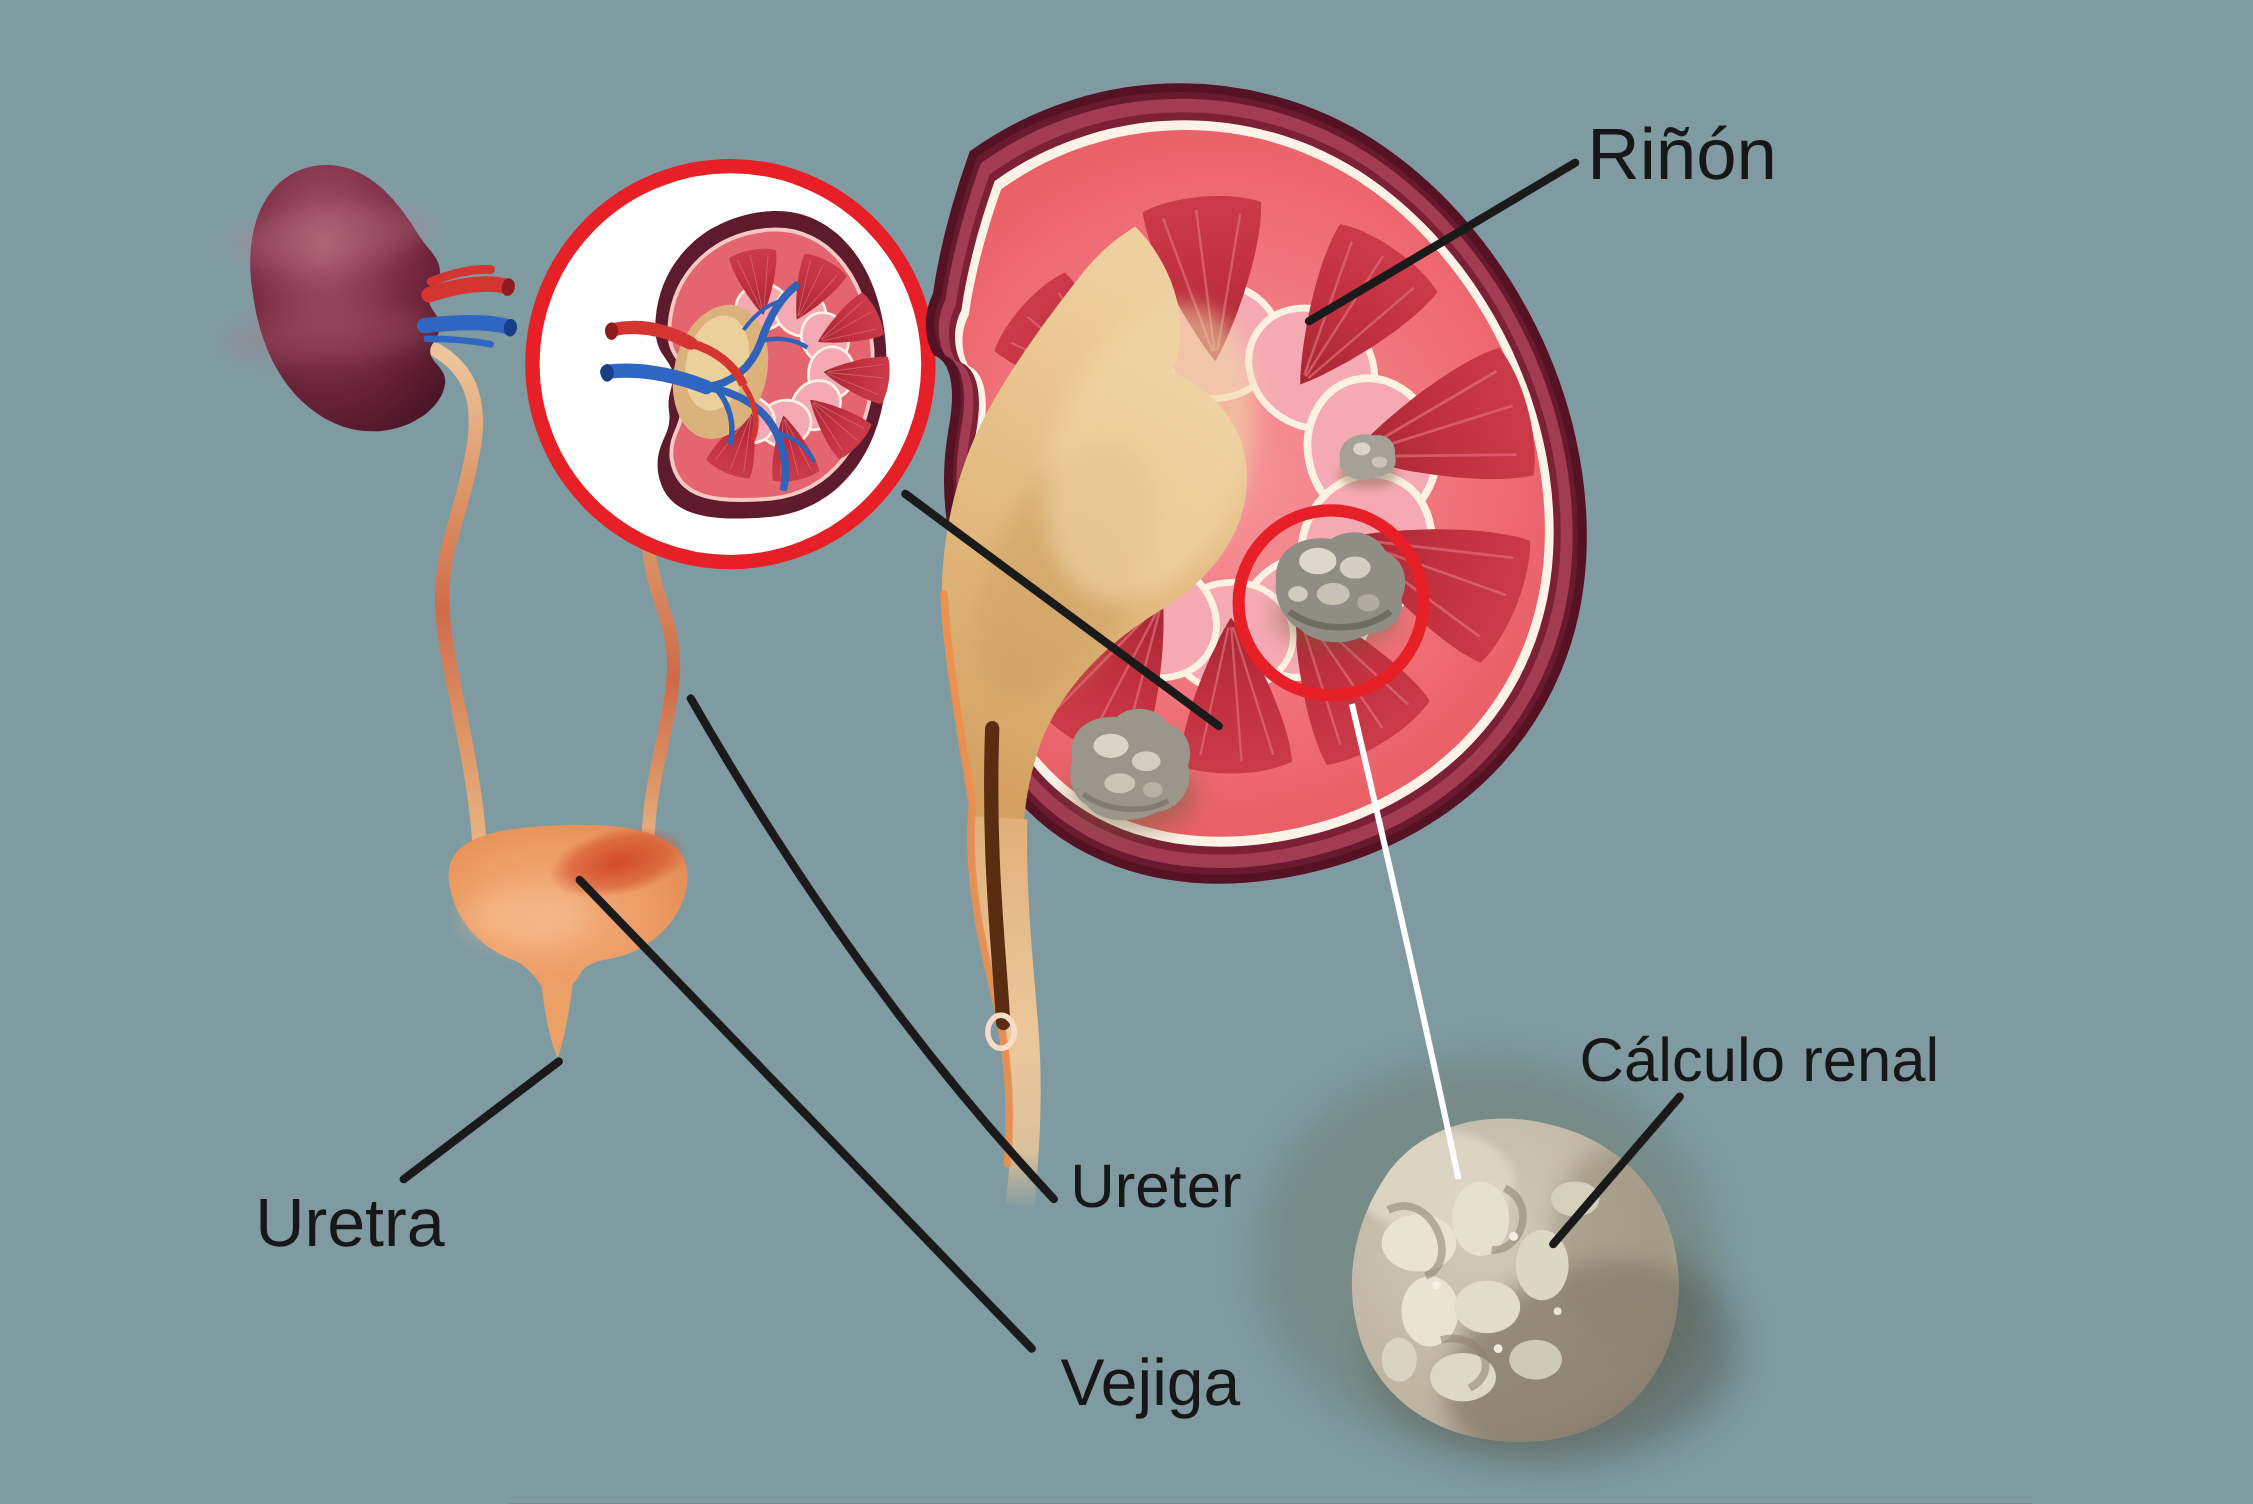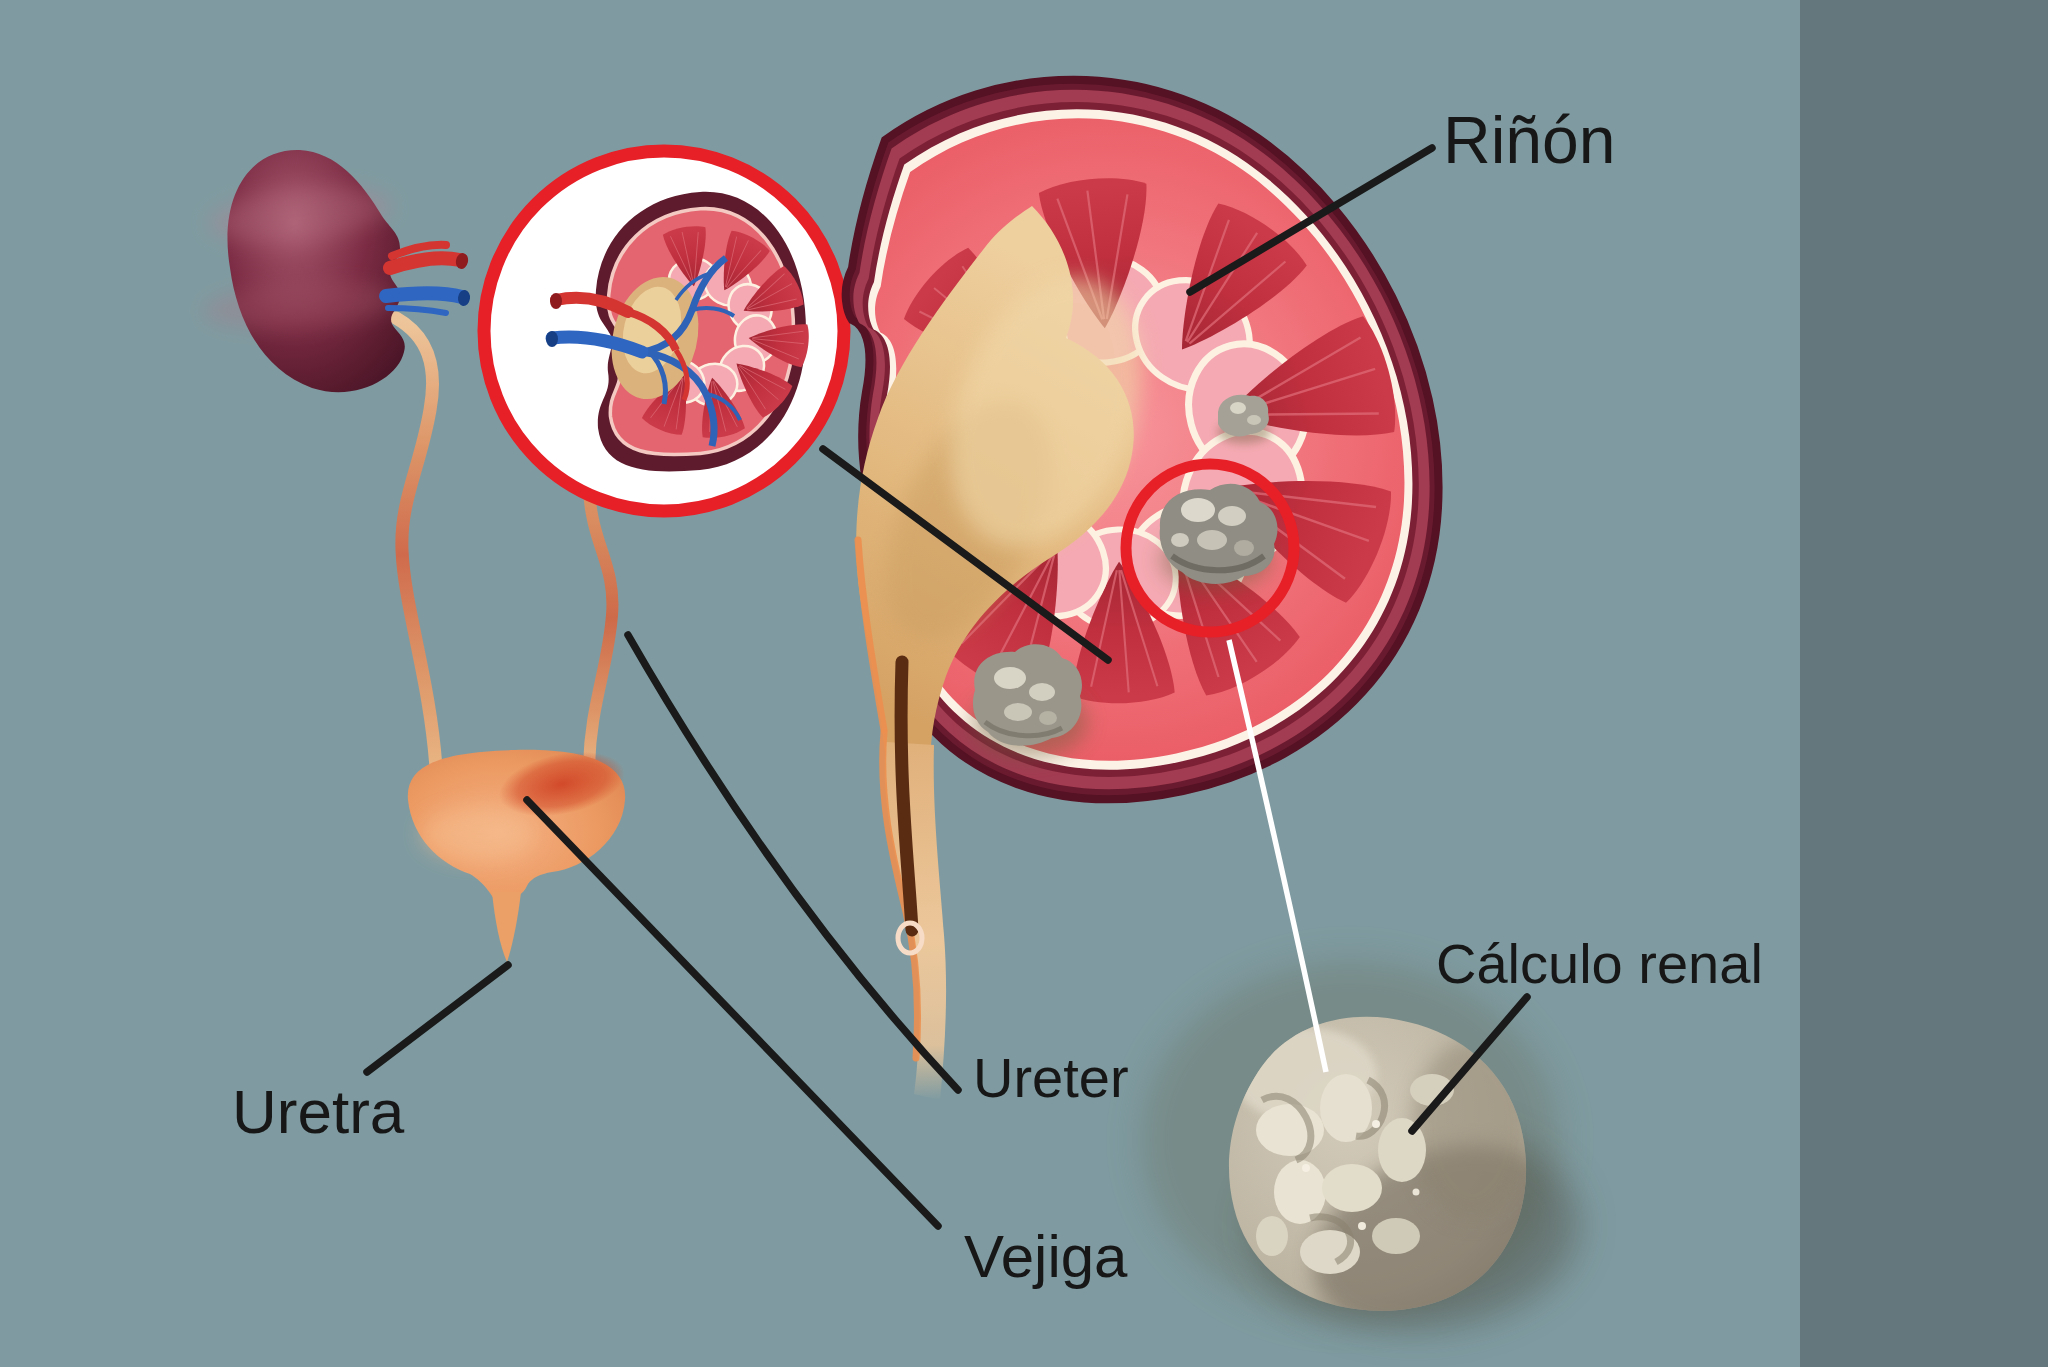--- a/index.html
+++ b/index.html
@@ -1,16 +1,16 @@
 <!DOCTYPE html>
 <html><head>
 <meta charset="utf-8">
 <style>
   html,body{margin:0;padding:0;background:#63777c;}
-  .stage{position:relative;width:1800px;height:1367px;overflow:hidden;
+  .stage{position:relative;width:2048px;height:1367px;overflow:hidden;
          font-family:"Liberation Sans", sans-serif;}
   svg{display:block;}
   text.lbl{fill:#171717;font-family:"Liberation Sans", sans-serif;}
 </style>
 </head>
 <body>
 
 <div class="stage">
 <svg width="2048" height="1367" viewBox="0 0 2048 1367">
   <defs>

